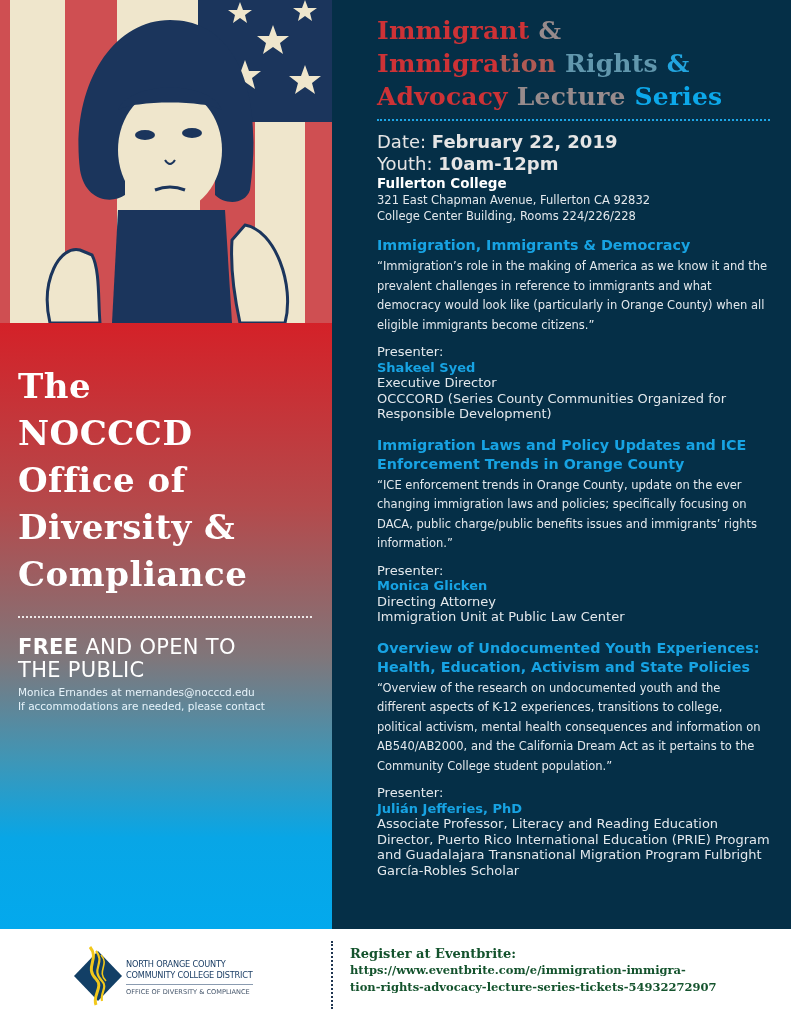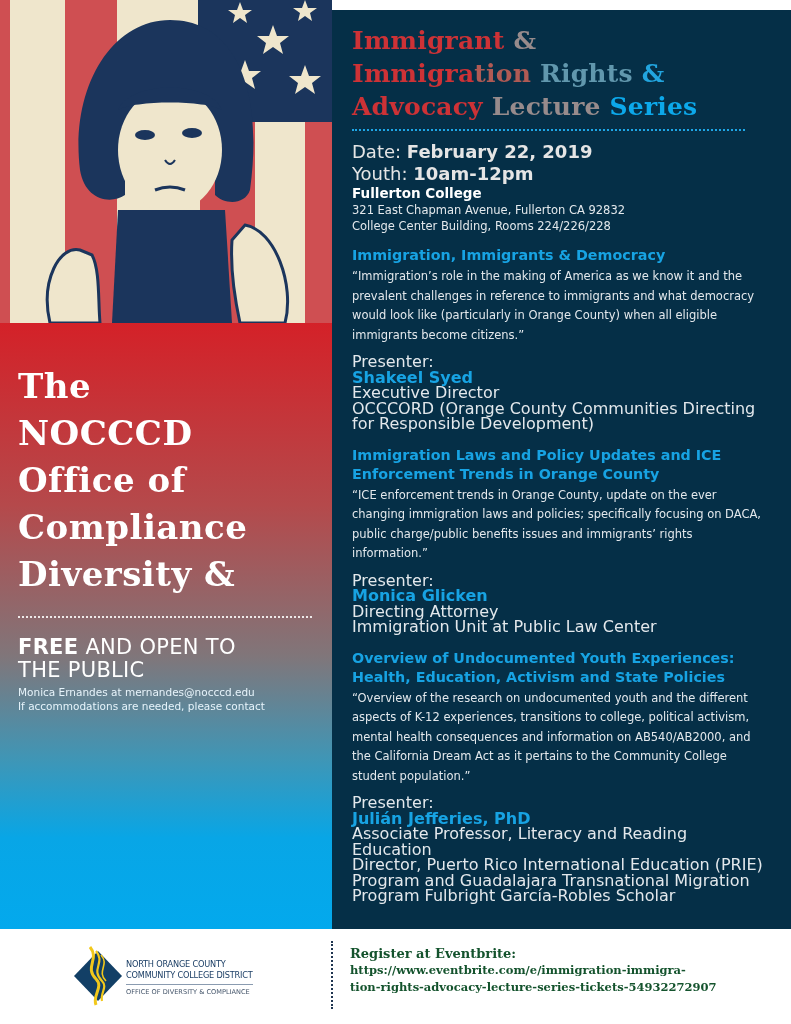--- a/index.html
+++ b/index.html
@@ -16,39 +16,39 @@
   .presents {
     font-family: "DejaVu Serif", serif; font-weight: bold; color: #fff;
     font-size: 34px; line-height: 47px; letter-spacing: 0.5px;
   }
   .presents div { white-space: nowrap; }
   .dotted-sep-left { margin-top: 18px; border-top: 2px dotted rgba(255,255,255,0.85); width: 294px; }
   .free { margin-top: 18px; color: #fff; font-size: 21px; line-height: 23px; font-family: "DejaVu Sans", sans-serif; letter-spacing: 0.3px; }
   .free b { font-weight: bold; }
   .accom { color: #e7f4fb; font-size: 10.5px; line-height: 14px; margin-top: 3px; }
 
-  .right { position: absolute; left: 332px; top: 10px; width: 459px; height: 929px; background: #052f47; padding: 14px 20px 0 20px; }
+  .right { position: absolute; left: 332px; top: 0; width: 459px; height: 929px; background: #052f47; padding: 14px 20px 0 45px; }
   .title { font-family: "DejaVu Serif", serif; font-weight: bold; font-size: 25px; line-height: 33px; letter-spacing: 0.2px; white-space: nowrap; }
   .title .c1 { color: #cd3236; }
   .title .c2 { color: #b05a54; }
   .title .c3 { color: #978b8c; }
   .title .c4 { color: #6197ad; }
   .title .c5 { color: #22a5df; }
   .title .c6 { color: #0ca8ea; }
   .dotted-sep-right { margin-top: 6px; border-top: 2px dotted #1ea6e6; width: 393px; }
 
   .when { margin-top: 10px; color: #e5e5e5; font-size: 18px; line-height: 22px; }
   .when b { font-weight: bold; }
   .venue { color: #fff; font-weight: bold; font-size: 13.5px; line-height: 17px; }
   .addr { color: #e3e8ec; font-size: 11.5px; line-height: 16px; }
 
   .session { margin-top: 14px; }
   .session h3 { color: #17a3e3; font-size: 14.3px; line-height: 19px; font-weight: bold; }
   .session .desc { color: #e3e8ec; font-size: 11.5px; line-height: 19.5px; margin-top: 2px; }
-  .presenter { margin-top: 9px; color: #e3e8ec; font-size: 16px; line-height: 15.5px; }
+  .presenter { margin-top: 9px; color: #e3e8ec; font-size: 13px; line-height: 15.5px; }
   .presenter .name { color: #17a3e3; font-weight: bold; }
 
   .footer { position: absolute; left: 0; top: 929px; width: 791px; height: 95px; background: #fff; }
   .logo { position: absolute; left: 70px; top: 16px; width: 200px; height: 60px; }
   .logo-text { position: absolute; left: 56px; top: 14px; color: #1c3f66; }
   .logo-text .l1 { font-size: 8.2px; line-height: 11px; letter-spacing: -0.2px; white-space: nowrap; }
   .logo-text .l3 { font-size: 6.6px; line-height: 10px; margin-top: 3px; padding-top: 2px; border-top: 1px solid #8a9bb0; color: #44556a; white-space: nowrap; }
   .footer-sep { position: absolute; left: 331px; top: 12px; height: 68px; border-left: 2px dotted #1f3550; }
   .register { position: absolute; left: 350px; top: 16px; width: 430px; color: #14532d; font-family: "DejaVu Serif", serif; font-weight: bold; }
   .register .h { font-size: 13px; line-height: 17px; }
@@ -82,22 +82,22 @@
       <path d="M50,323 C40,280 60,245 80,250 L92,255 C100,270 98,300 100,323 Z" fill="#efe6cc" stroke="#1b355c" stroke-width="3"></path>
       <path d="M285,323 C295,285 275,230 245,225 L232,240 C230,270 235,300 240,323 Z" fill="#efe6cc" stroke="#1b355c" stroke-width="3"></path>
     </svg>
   </div>
 
   <div class="left-panel">
     <div class="presents">
       <div>The</div>
       <div>NOCCCD</div>
       <div>Office of</div>
+      <div>Diversity &amp;</div>
       <div>Compliance</div>
-      <div>Diversity &amp;</div>
     </div>
     <div class="dotted-sep-left"></div>
     <div class="free">
       <b>FREE</b><span> AND OPEN TO</span><br>
       <span>THE PUBLIC</span>
     </div>
     <div class="accom">
       <div>Monica Ernandes at mernandes@nocccd.edu</div>
       <div>If accommodations are needed, please contact</div>
     </div>
@@ -120,21 +120,21 @@
   <div class="addr">321 East Chapman Avenue, Fullerton CA 92832</div>
   <div class="addr">College Center Building, Rooms 224/226/228</div>
 
   <div class="session" style="margin-top:12px;">
     <h3>Immigration, Immigrants &amp; Democracy</h3>
     <div class="desc">“Immigration’s role in the making of America as we know it and the prevalent challenges  in reference to immigrants and what democracy would look like (particularly in Orange County) when all eligible immigrants become citizens.”</div>
     <div class="presenter">
       <div>Presenter:</div>
       <div class="name">Shakeel Syed</div>
       <div>Executive Director</div>
-      <div>OCCCORD (Orange County Communities Directing for Responsible Development)</div>
+      <div>OCCCORD (Series County Communities Organized for Responsible Development)</div>
     </div>
   </div>
 
   <div class="session">
     <h3>Immigration Laws and Policy Updates and ICE Enforcement Trends in Orange County</h3>
     <div class="desc">“ICE enforcement trends in Orange County,  update on the ever changing immigration laws and policies; specifically focusing on DACA, public charge/public benefits issues and immigrants’ rights information.”</div>
     <div class="presenter">
       <div>Presenter:</div>
       <div class="name">Monica Glicken</div>
       <div>Directing Attorney</div>

